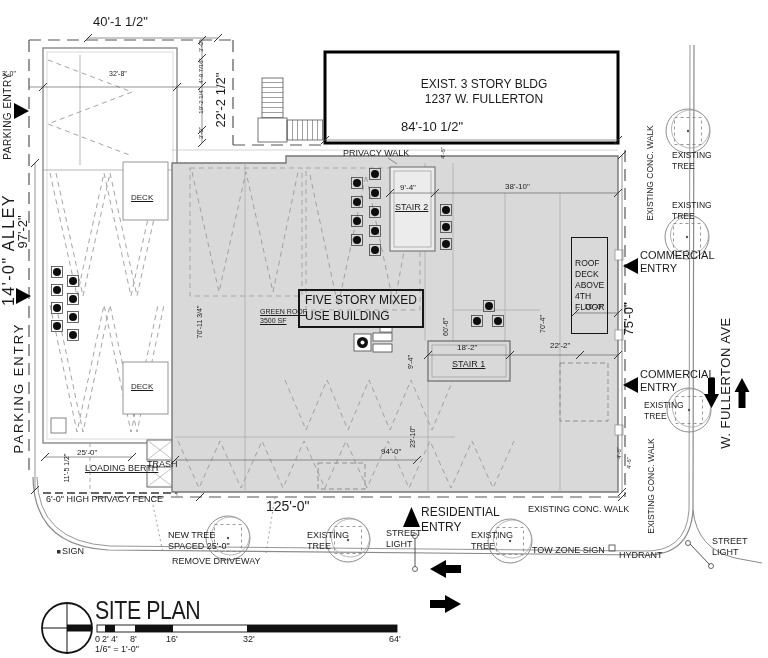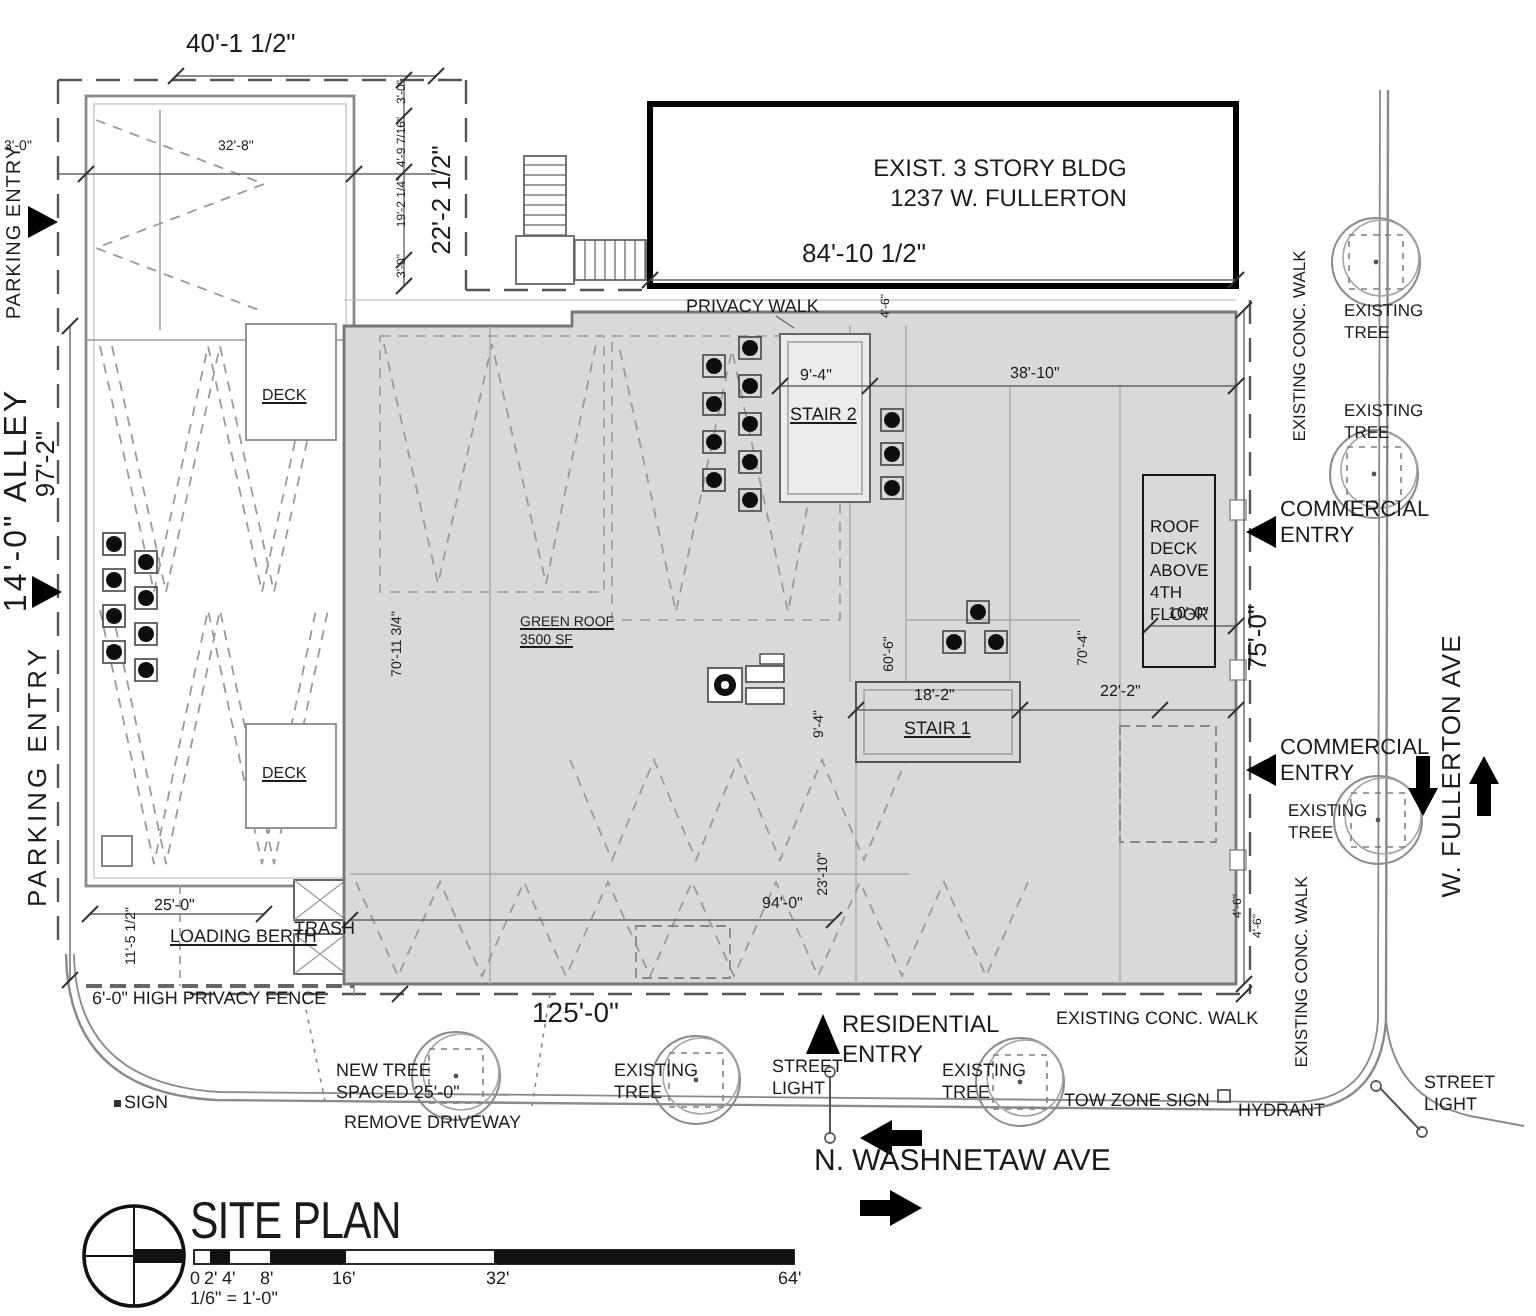--- a/index.html
+++ b/index.html
@@ -194,34 +194,38 @@
     <rect x="105" y="625" width="10" height="7" fill="#111"></rect>
     <rect x="135" y="625" width="38" height="7" fill="#111"></rect>
     <rect x="247" y="625" width="150" height="7" fill="#111"></rect>
   </g>
 </svg>
 
 <div class="lbl s13" style="left:93px;top:14px">40'-1 1/2"</div>
 <div class="lbl s7" style="left:2px;top:70px">3'-0"</div>
 <div class="lbl s7" style="left:109px;top:70px">32'-8"</div>
 
-<div class="lbl c s12 blk" style="left:500px;top:77px;text-align:right">
+<div class="lbl c s12 blk" style="left:484px;top:77px;text-align:center">
   <span>EXIST. 3 STORY BLDG</span>
   <span>1237 W. FULLERTON</span>
 </div>
 <div class="lbl c s13" style="left:432px;top:119px">84'-10 1/2"</div>
 <div class="lbl s9" style="left:343px;top:148px">PRIVACY WALK</div>
 
 <div class="lbl s8" style="left:400px;top:183px">9'-4"</div>
 <div class="lbl s9 ul" style="left:395px;top:202px">STAIR 2</div>
 <div class="lbl s8" style="left:505px;top:182px">38'-10"</div>
 <div class="lbl s8 ul" style="left:131px;top:193px">DECK</div>
 <div class="lbl s8 ul" style="left:131px;top:382px">DECK</div>
 
 
+<div class="box blk s12" style="left:298px;top:289px;border-width:2px;padding:2px 5px">
+  <span>FIVE STORY MIXED</span>
+  <span>USE BUILDING</span>
+</div>
 
 <div class="lbl s7 blk" style="left:260px;top:308px">
   <span class="ul">GREEN ROOF</span>
   <span class="ul">3500 SF</span>
 </div>
 
 <div class="box blk s85" style="left:571px;top:237px;padding:20px 3px">
   <span>ROOF</span>
   <span>DECK</span>
   <span>ABOVE</span>
@@ -264,21 +268,20 @@
   <span>EXISTING</span>
   <span>TREE</span>
 </div>
 <div class="lbl s9" style="left:528px;top:504px">EXISTING CONC. WALK</div>
 <div class="lbl s9" style="left:532px;top:545px">TOW ZONE SIGN</div>
 <div class="lbl s9" style="left:619px;top:550px">HYDRANT</div>
 <div class="lbl s9 blk" style="left:712px;top:536px">
   <span>STREET</span>
   <span>LIGHT</span>
 </div>
-<div class="lbl s15" style="left:407px;top:572px">N. WASHNETAW AVE</div>
 
 <div class="lbl s11 blk" style="left:640px;top:249px;line-height:1.15">
   <span>COMMERCIAL</span>
   <span>ENTRY</span>
 </div>
 <div class="lbl s11 blk" style="left:640px;top:368px;line-height:1.15">
   <span>COMMERCIAL</span>
   <span>ENTRY</span>
 </div>
 <div class="lbl s85 blk" style="left:672px;top:150px">

